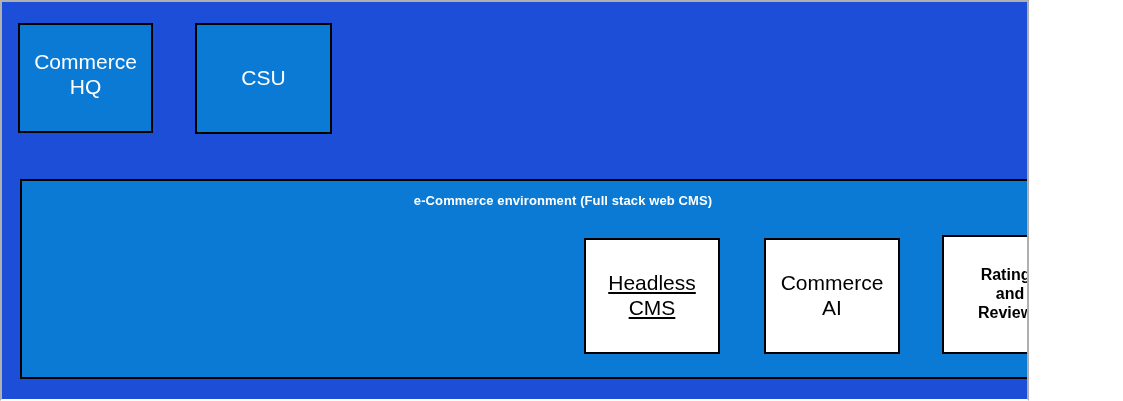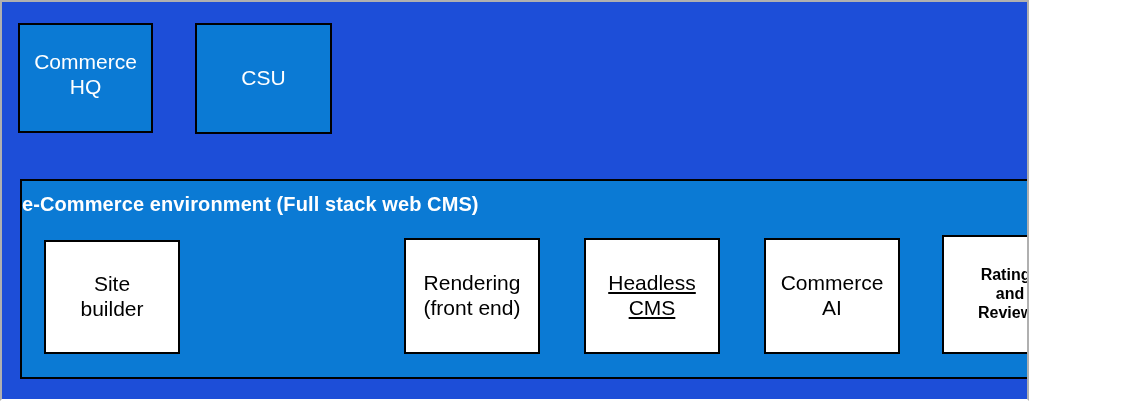--- a/index.html
+++ b/index.html
@@ -66,22 +66,23 @@
     height: 200px;
     box-sizing: border-box;
     border: 2px solid #000000;
     background: #0b7ad4;
   }
   #env-title {
     position: absolute;
     left: 0;
     right: 0;
     top: 12px;
+    text-align: center;
     color: #ffffff;
-    font-size: 20px;
+    font-size: 13px;
     font-weight: bold;
     letter-spacing: 0.1px;
   }
 
   
   .node-white {
     background: #ffffff;
     color: #000000;
   }
   #node-site-builder {
@@ -148,30 +149,22 @@
   <div class="node node-filled" id="node-csu">
     <span class="node-label">CSU</span>
   </div>
 
   <div id="env-container">
 
     <div id="env-title">e-Commerce environment (Full stack web CMS)</div>
 
   </div>
 
-  <div class="node node-white" id="node-site-builder">
-    <span class="node-label">Site
-builder</span>
-  </div>
 
 
-  <div class="node node-white" id="node-rendering">
-    <span class="node-label">Rendering
-(front end)</span>
-  </div>
 
   <div class="node node-white" id="node-headless-cms">
     <span class="node-label">Headless
 CMS</span>
   </div>
 
   <div class="node node-white" id="node-commerce-ai">
     <span class="node-label">Commerce
 AI</span>
   </div>

